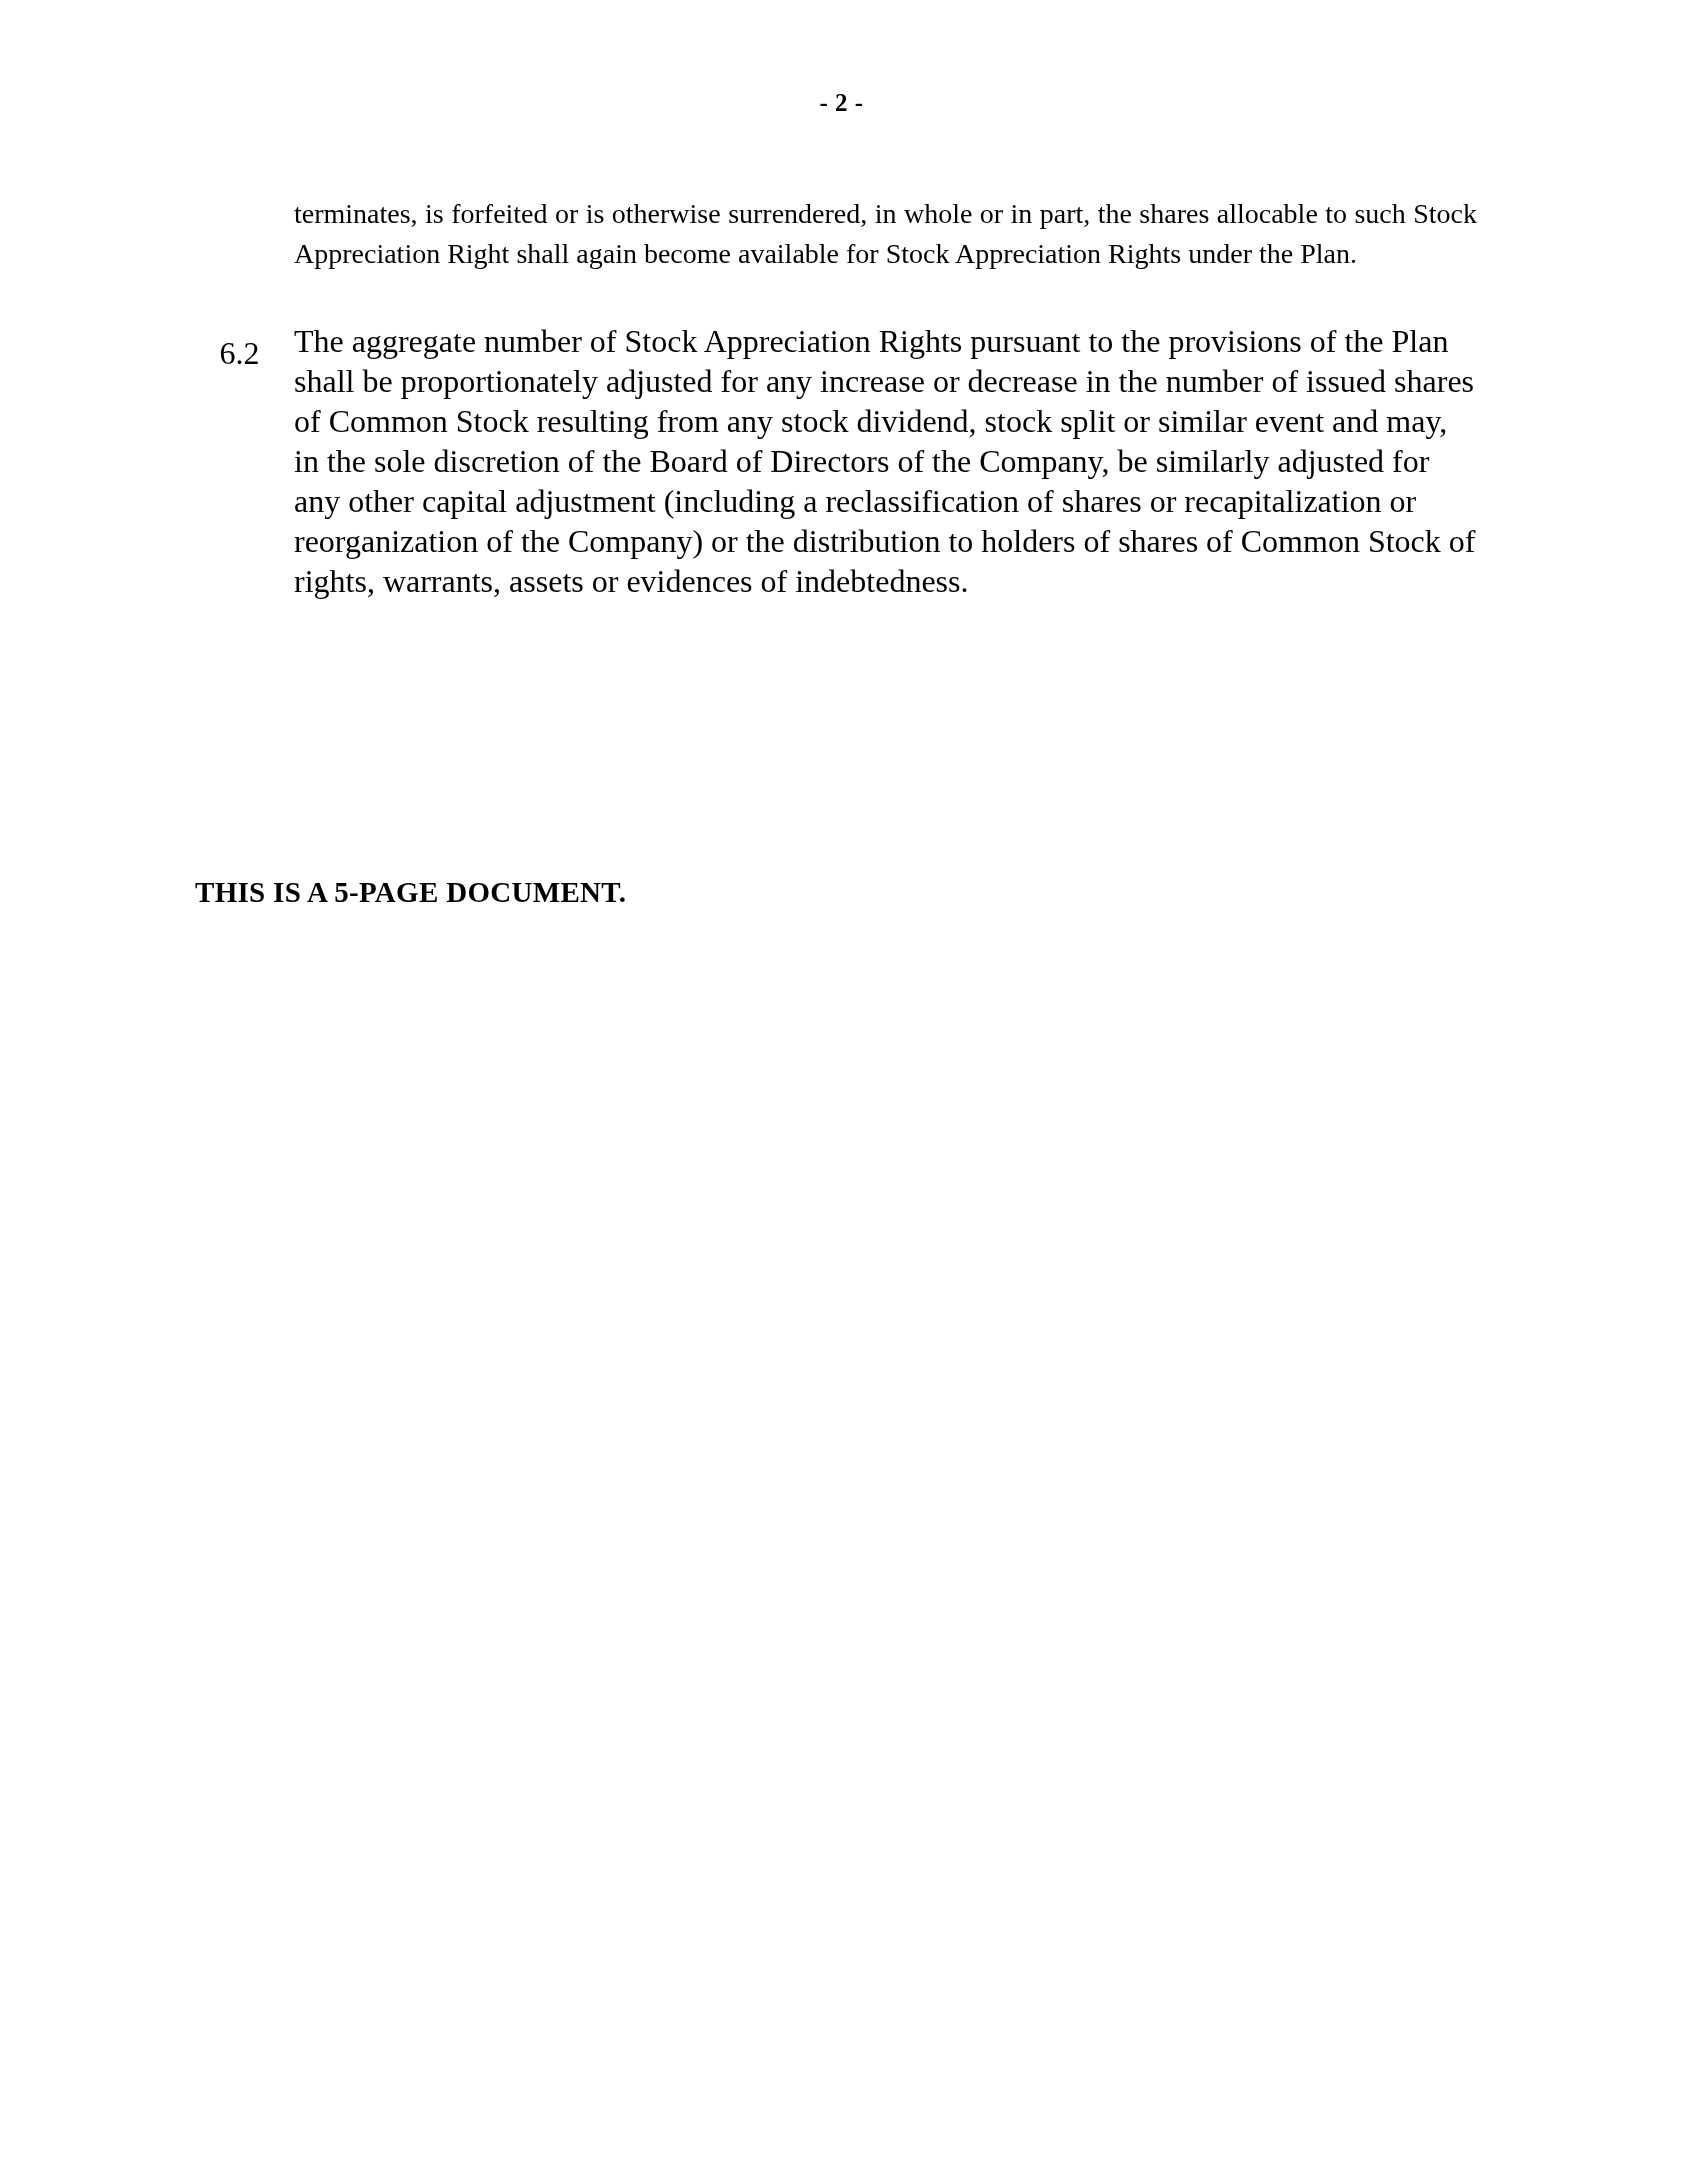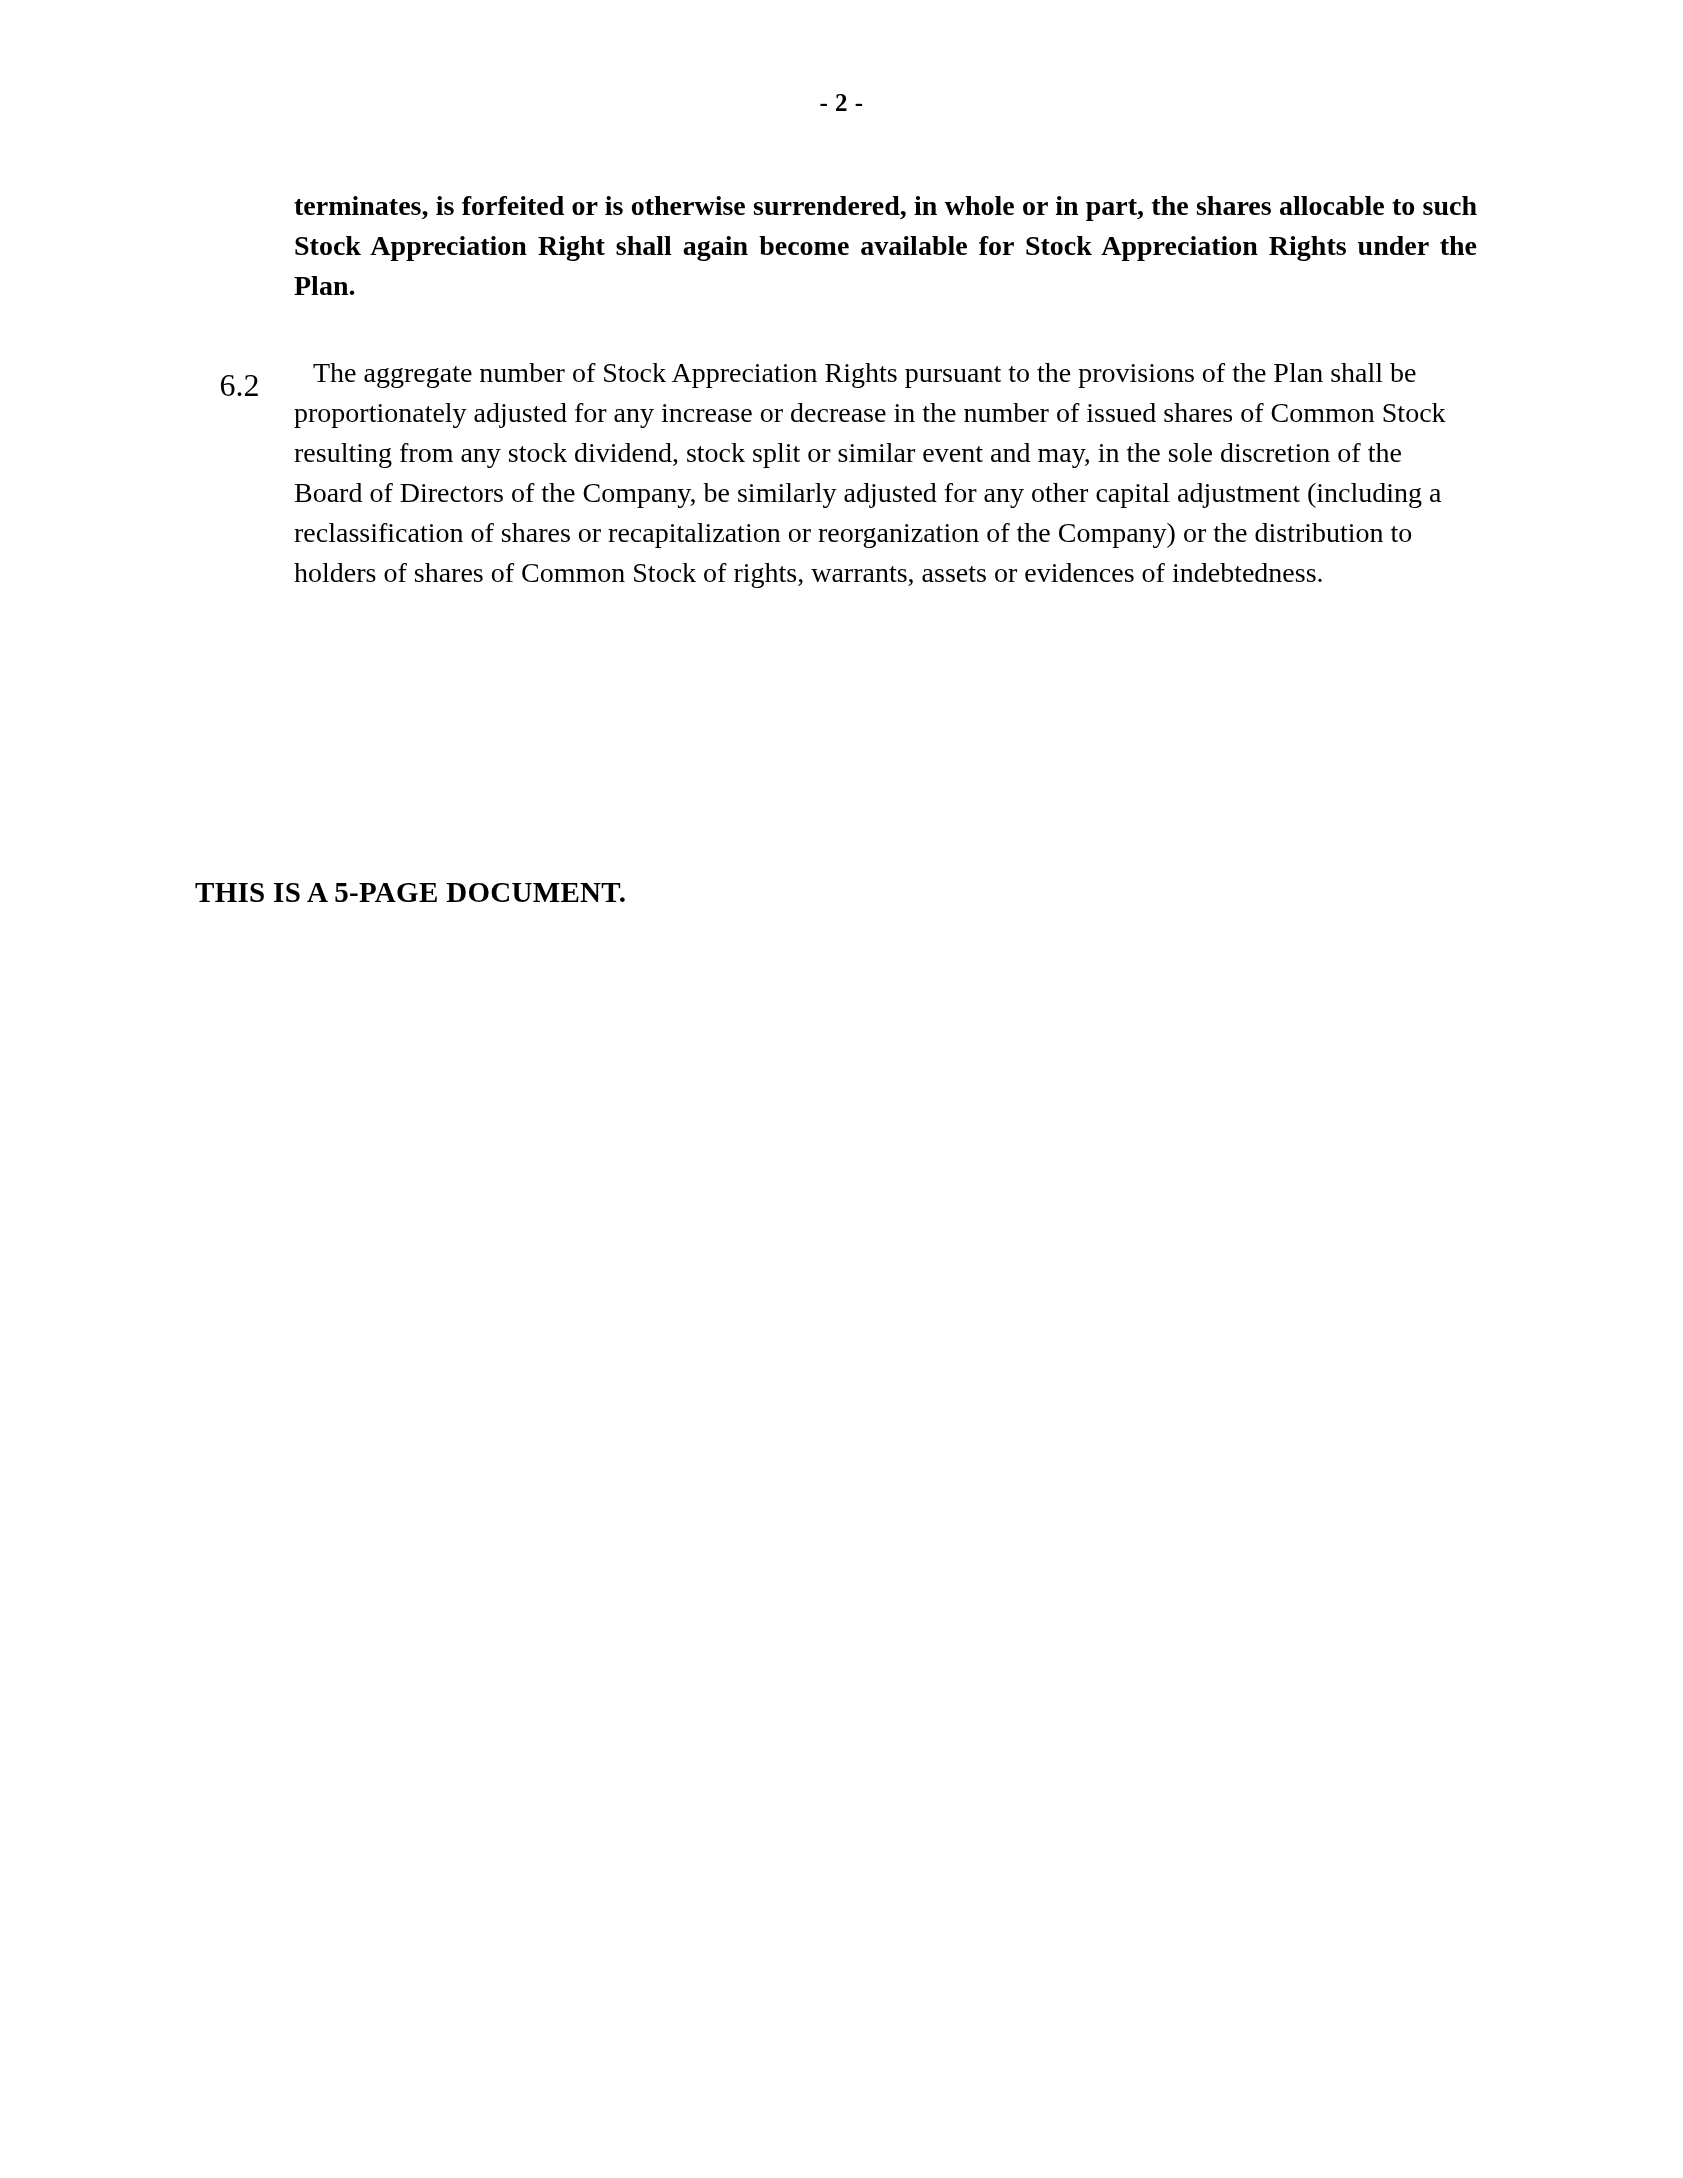--- a/index.html
+++ b/index.html
@@ -46,22 +46,21 @@
     left: 195px;
     width: 1282px;
   }
 
   .para {
     position: relative;
     font-size: 28px;
     line-height: 40px;
     text-align: justify;
     text-justify: inter-word;
-    margin: 0;
-    font-weight: bold;
+    margin: 8px;
   }
 
   
   .para.continuation {
     margin-left: 99px;
     width: 1183px;
   }
 
   
   .clause {
@@ -76,25 +75,24 @@
     position: absolute;
     left: 0;
     top: 12px;
     width: 89px;
     font-size: 32px;
     line-height: 40px;
     text-align: center;
   }
 
   .clause-body {
-    font-size: 28px;
+    font-size: 32px;
     line-height: 40px;
     text-align: justify;
     text-justify: inter-word;
-    margin-left: 19px;
   }
 
   
 
   
   .notice {
     position: absolute;
     left: 195px;
     top: 876px;
     font-size: 29px;

